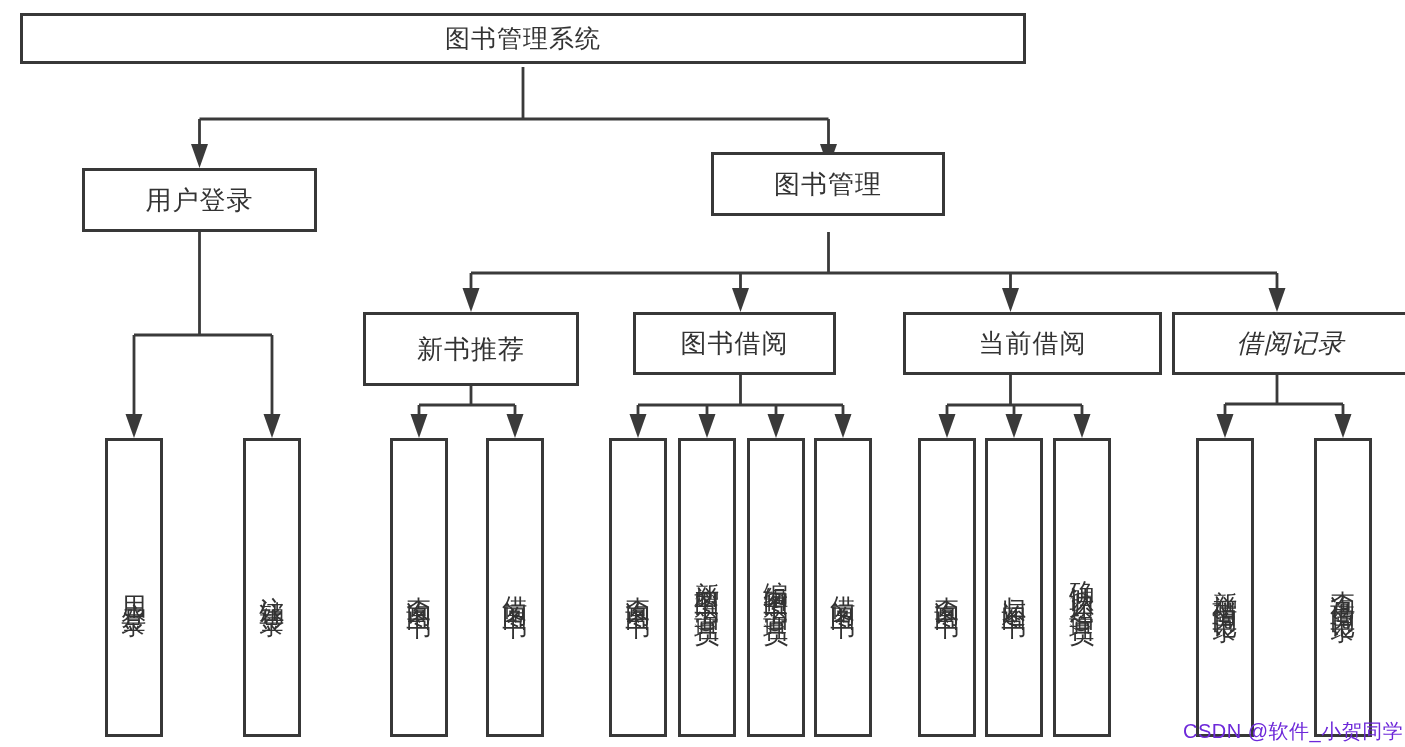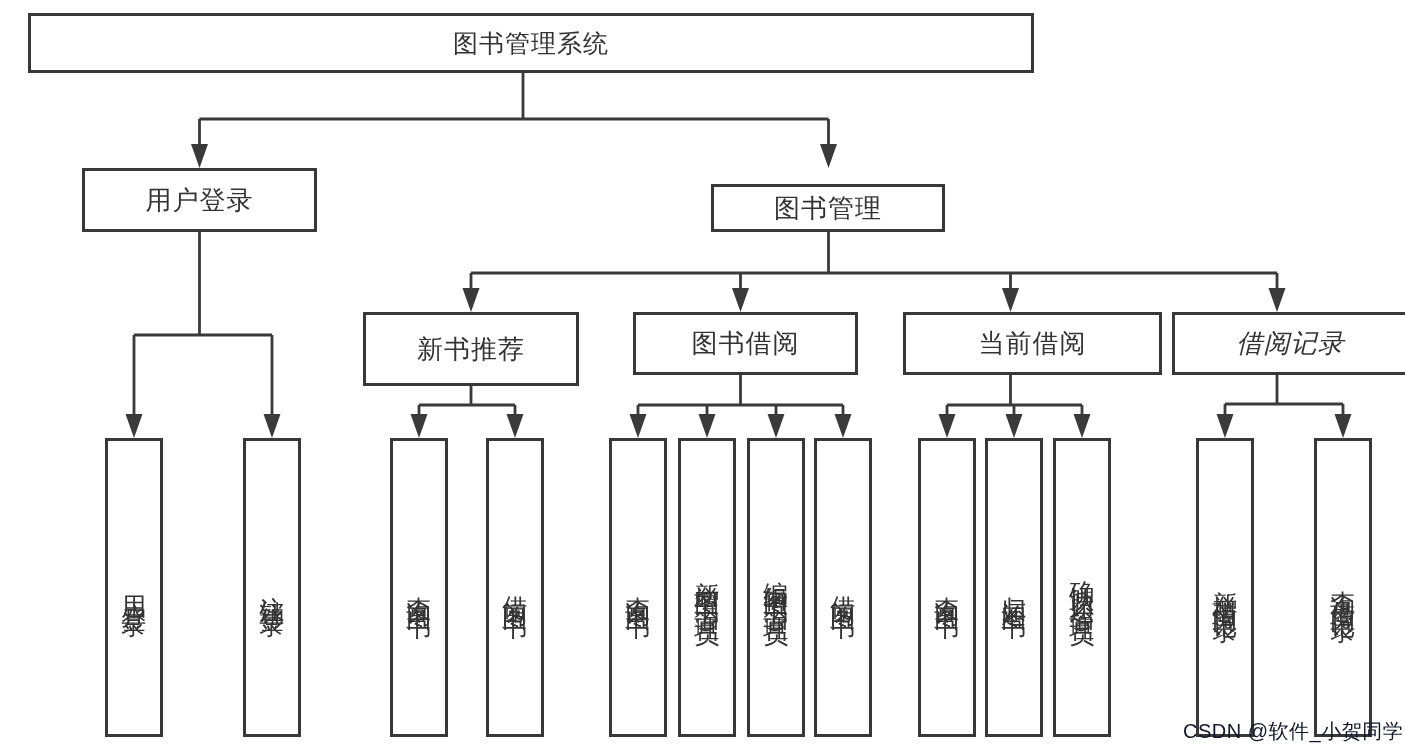--- a/index.html
+++ b/index.html
@@ -48,21 +48,21 @@
     letter-spacing: 6px;
     color: #333333;
     white-space: nowrap;
   }
   .watermark {
     position: absolute;
     left: 1183px;
     top: 718px;
     z-index: 5;
     font-size: 20px;
-    color: #0f172a;
+    color: #6d28d9;
     letter-spacing: 0.5px;
     white-space: nowrap;
   }
 </style>
 </head>
 <body>
 
 <div class="stage">
 
   <svg class="connectors" width="1405" height="747" viewBox="0 0 1405 747">
@@ -101,35 +101,35 @@
       <polygon points="767.5,414 784.5,414 776,438"></polygon>
       <polygon points="834.5,414 851.5,414 843,438"></polygon>
       <polygon points="938.5,414 955.5,414 947,438"></polygon>
       <polygon points="1005.5,414 1022.5,414 1014,438"></polygon>
       <polygon points="1073.5,414 1090.5,414 1082,438"></polygon>
       <polygon points="1216.5,414 1233.5,414 1225,438"></polygon>
       <polygon points="1334.5,414 1351.5,414 1343,438"></polygon>
     </g>
   </svg>
 
-  <div class="box root" style="left:28px; top:13px; width:1006px; height:60px;">
+  <div class="box root" style="left:20px; top:13px; width:1006px; height:51px;">
     <span class="h-label">图书管理系统</span>
   </div>
 
   <div class="box" style="left:82px; top:168px; width:235px; height:64px;">
     <span class="h-label">用户登录</span>
   </div>
-  <div class="box" style="left:711px; top:184px; width:234px; height:48px;">
+  <div class="box" style="left:711px; top:152px; width:234px; height:64px;">
     <span class="h-label">图书管理</span>
   </div>
 
   <div class="box" style="left:363px; top:312px; width:216px; height:74px;">
     <span class="h-label">新书推荐</span>
   </div>
-  <div class="box" style="left:633px; top:312px; width:225px; height:63px;">
+  <div class="box" style="left:633px; top:312px; width:203px; height:63px;">
     <span class="h-label">图书借阅</span>
   </div>
   <div class="box" style="left:903px; top:312px; width:259px; height:63px;">
     <span class="h-label">当前借阅</span>
   </div>
   <div class="box" style="left:1172px; top:312px; width:237px; height:63px;font-style:italic;">
     <span class="h-label">借阅记录</span>
   </div>
 
   <div class="box v-leaf" style="left:105px;">

